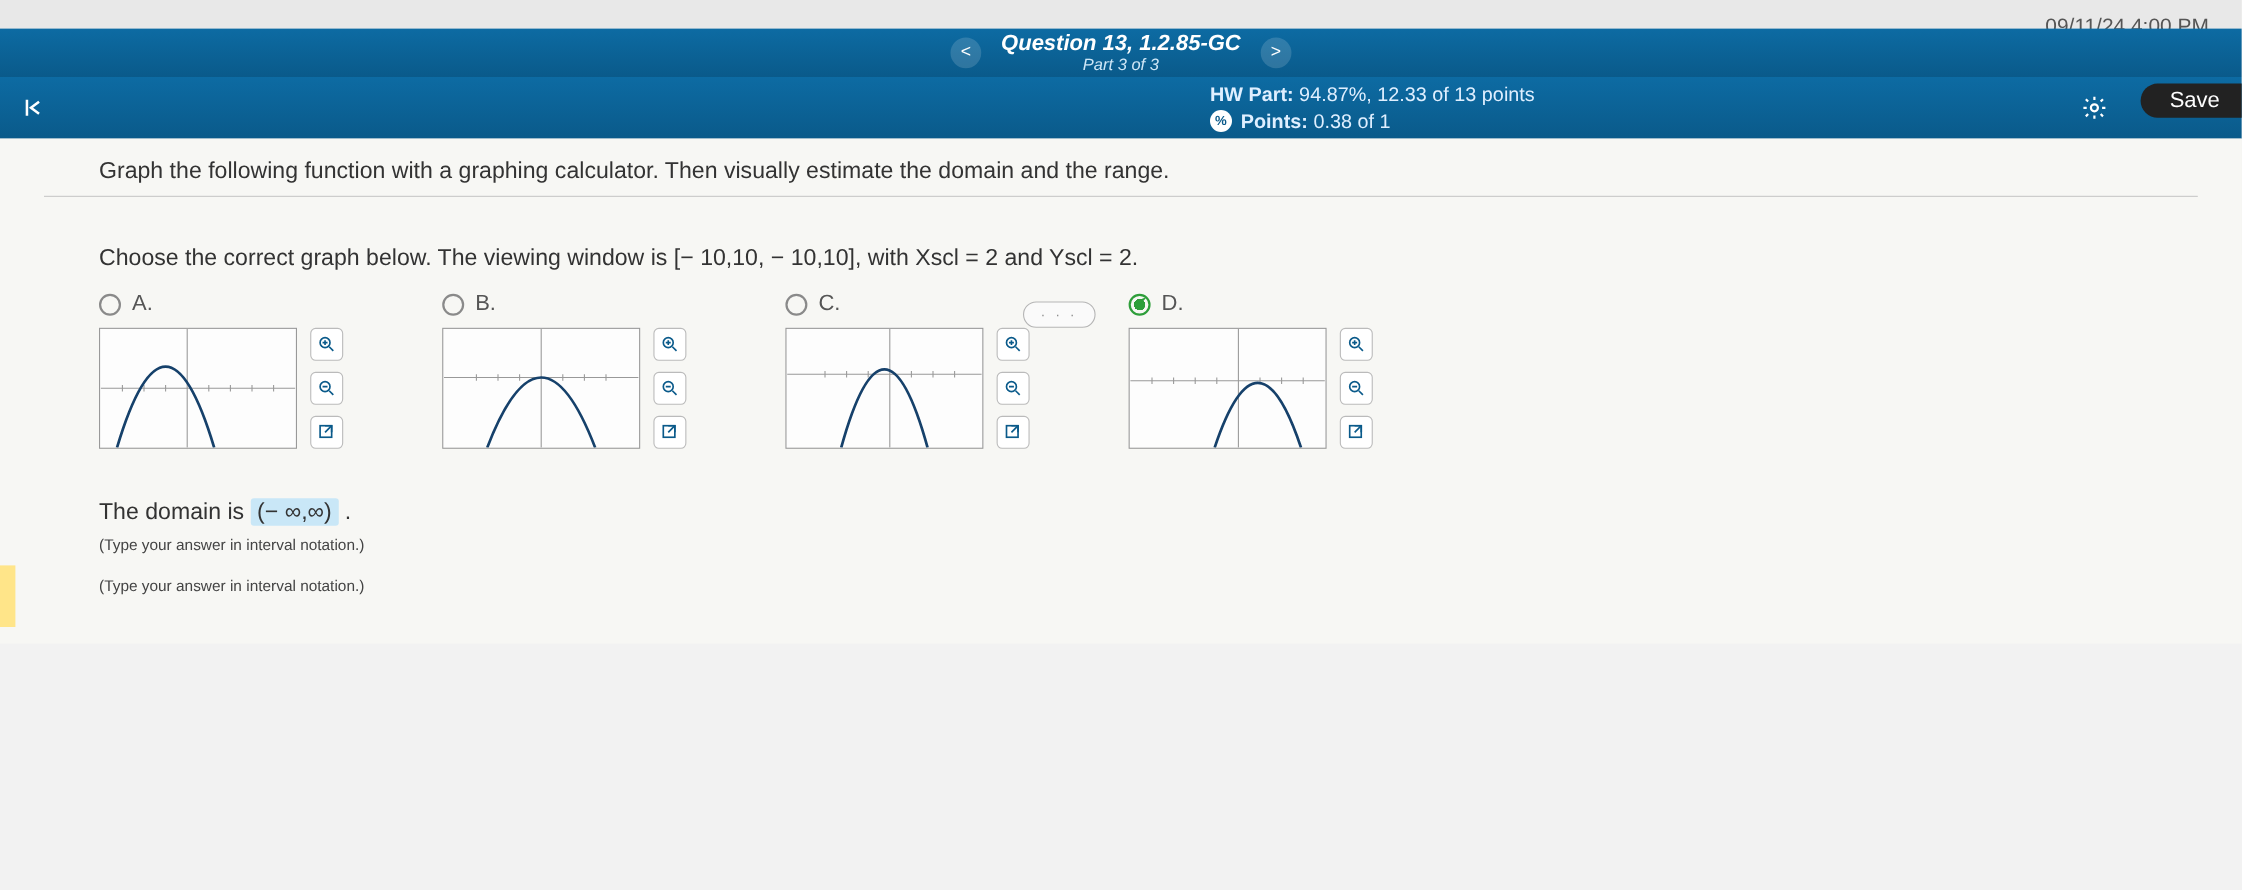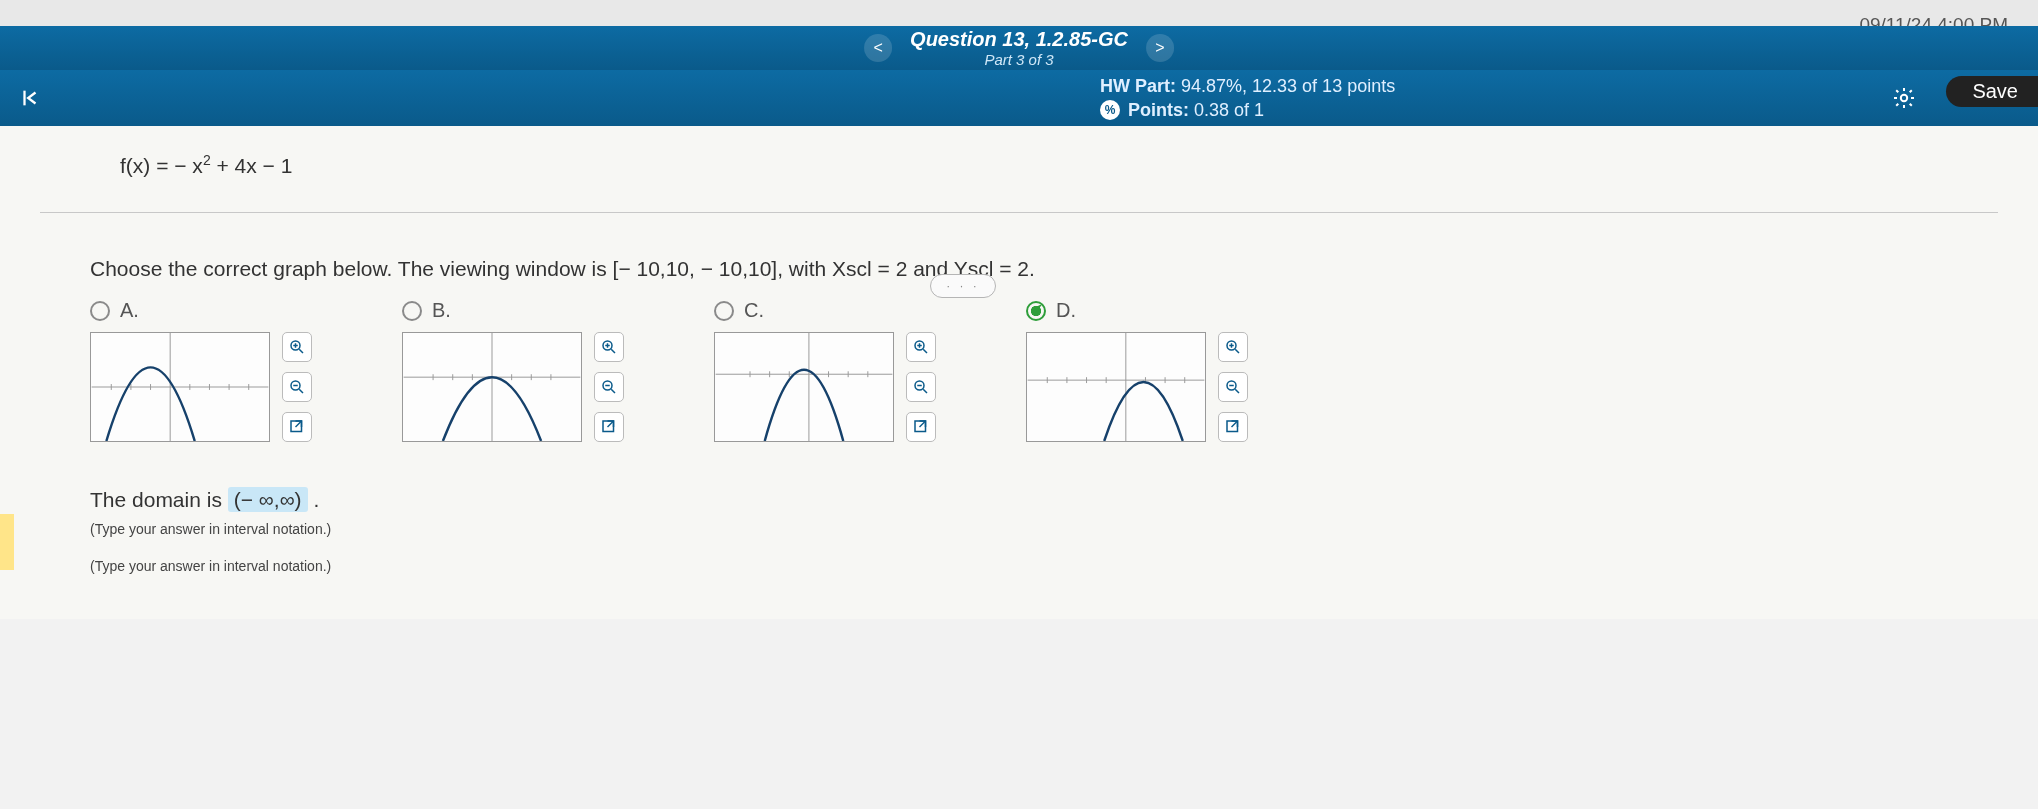--- a/index.html
+++ b/index.html
@@ -261,23 +261,21 @@
       <path d="M12 2v3M12 19v3M4.2 4.2l2.1 2.1M17.7 17.7l2.1 2.1M2 12h3M19 12h3M4.2 19.8l2.1-2.1M17.7 6.3l2.1-2.1"></path>
     </svg>
   </div>
 
   <div class="save-btn">Save</div>
 </div>
 
 <div class="content">
   <div class="left-yellow"></div>
 
-  <div class="formula">
-    <span>f(x) = </span><span>− x</span><sup>2</sup><span> + 4x − 1</span>
-  </div>
+  <div class="qtext">Graph the following function with a graphing calculator. Then visually estimate the domain and the range.</div>
 
   <hr class="sep">
 
   <div class="more-pill">· · ·</div>
 
   <div class="instruct">Choose the correct graph below. The viewing window is [− 10,10, − 10,10], with Xscl = 2 and Yscl = 2.</div>
 
   <div class="options-row">
 
     <div class="opt">

